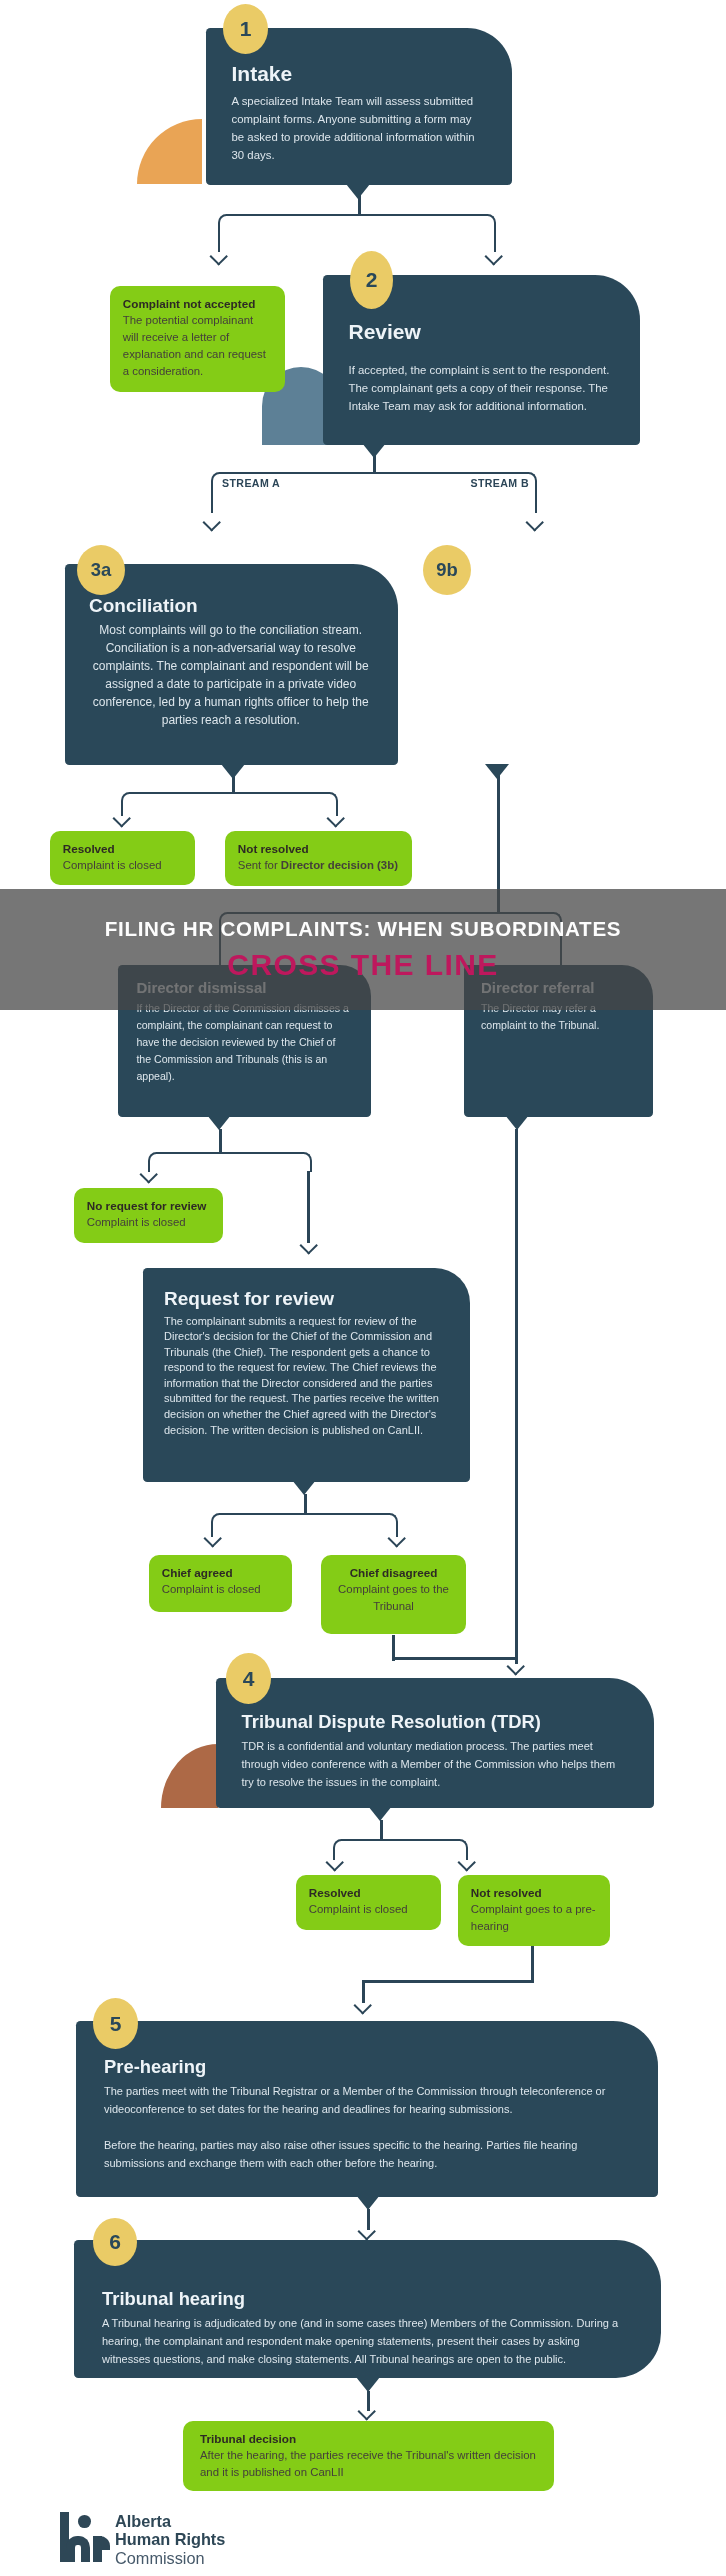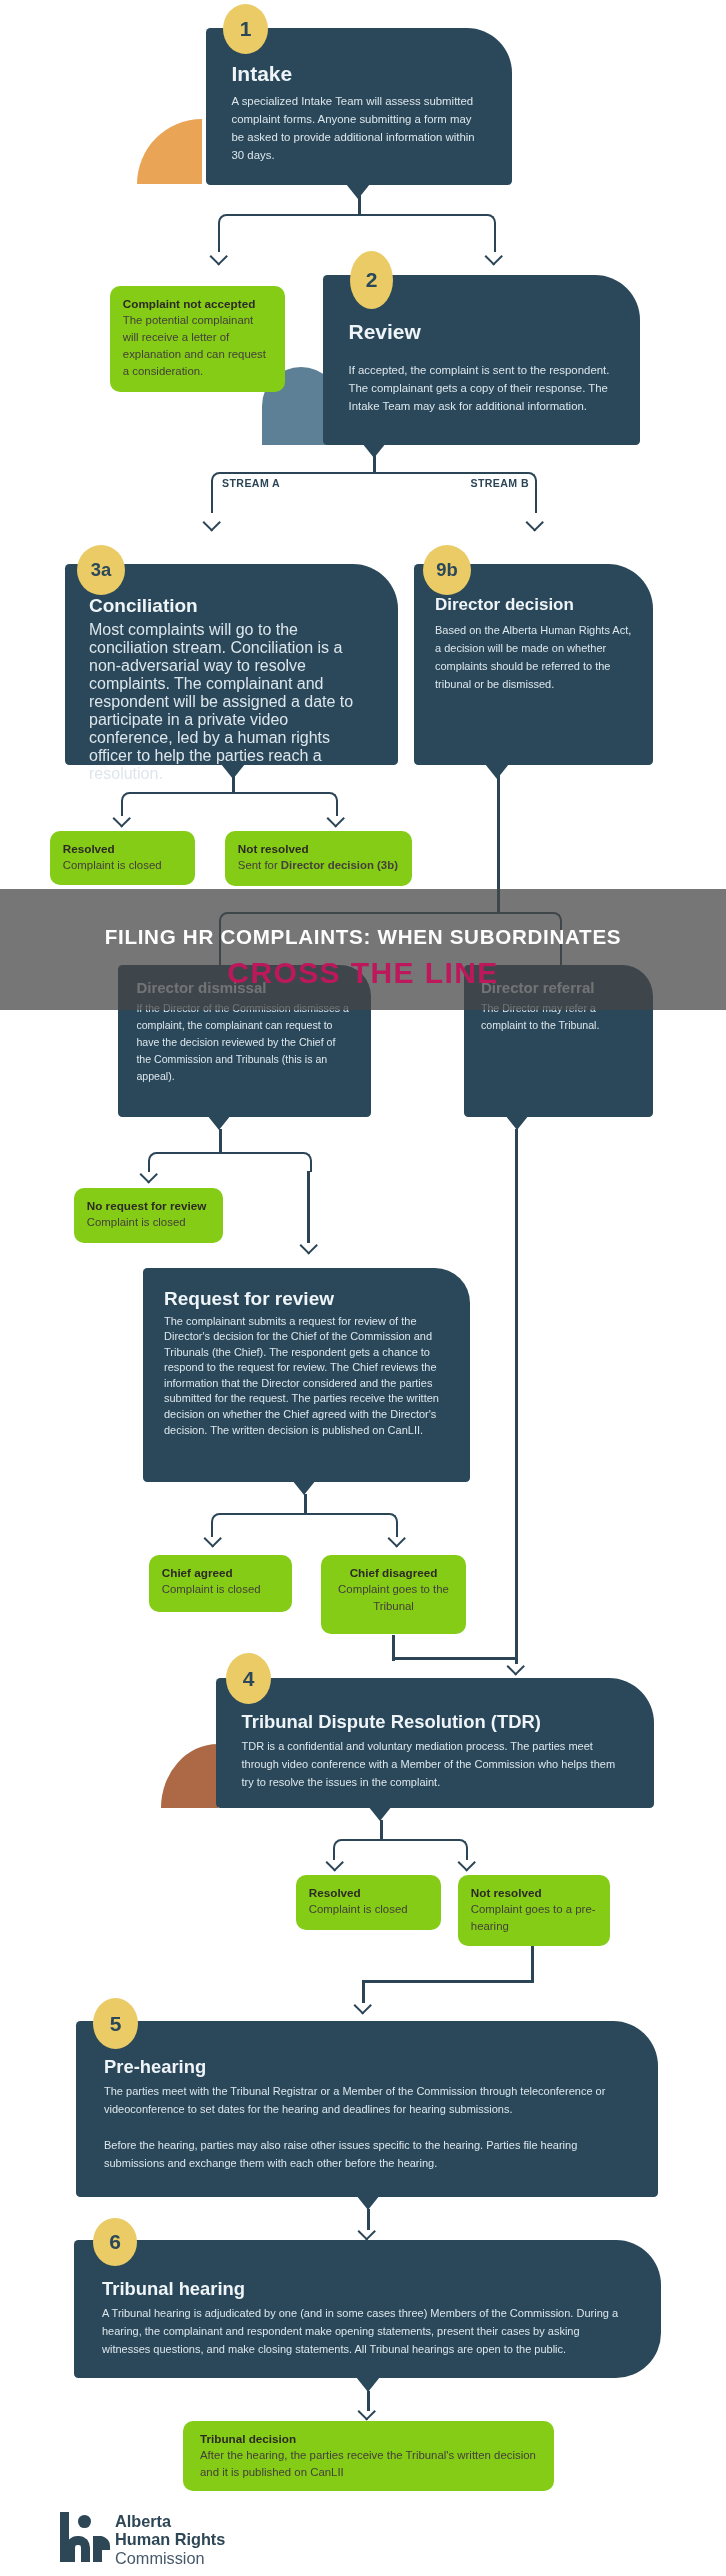--- a/index.html
+++ b/index.html
@@ -23,21 +23,21 @@
            border-left:2.8px solid #2b4557;border-right:2.8px solid #2b4557;
            border-radius:8.5px 8.5px 0 0;}
   .arrowhead{position:absolute;z-index:1;width:11.4px;height:11.4px;
              border-right:2.8px solid #2b4557;border-bottom:2.8px solid #2b4557;
              transform:rotate(45deg);}
   .pointer{position:absolute;z-index:2;width:0;height:0;
            border-left:12.8px solid transparent;border-right:12.8px solid transparent;
            border-top:15.6px solid #2a4859;}
   
   #banner{position:absolute;left:0;top:889px;width:726px;height:121px;z-index:10;
-          background:rgba(70,70,70,0.74);text-align:center;box-sizing:border-box;padding-top:36px;}
+          background:rgba(70,70,70,0.74);text-align:center;box-sizing:border-box;padding-top:28px;}
   #banner .line1{color:#fdfdfd;font-weight:bold;font-size:20.6px;letter-spacing:0.7px;}
   #banner .line2{color:#be185d;font-weight:bold;font-size:30px;letter-spacing:1.4px;margin-top:7px;}
   
   .stream-label{position:absolute;z-index:1;font-weight:bold;font-size:10.6px;color:#2b4557;letter-spacing:0.4px;}
   
   #logo{position:absolute;left:60px;top:2511px;z-index:2;}
   .logo-part{position:absolute;background:#2e4756;}
   .logo-arch{position:absolute;box-sizing:border-box;border:9.2px solid #2e4756;border-bottom:none;
              border-radius:11.4px 11.4px 0 0;background:transparent;}
   .logo-text{position:absolute;color:#2e4756;white-space:nowrap;}
@@ -81,31 +81,27 @@
 
   <div class="vline" style="left:373px;top:443px;height:30px;"></div>
   <div class="bracket" style="left:211px;top:472px;width:326px;height:41px;"></div>
   <div class="arrowhead" style="left:205px;top:516px;"></div>
   <div class="arrowhead" style="left:528px;top:516px;"></div>
   <div class="stream-label" style="left:222px;top:477px;">STREAM A</div>
   <div class="stream-label" style="left:433px;top:477px;width:96px;text-align:right;">STREAM B</div>
 
   <div class="dark-box" style="left:65px;top:564px;width:333px;height:201px;border-radius:4.3px 45px 4.3px 4.3px;padding:31px 25.5px 0 24px;">
     <div class="bx-title" style="font-size:19px;margin-bottom:4.3px;">Conciliation</div>
-    <div class="bx-body" style="font-size:16px;line-height:18px;">Most complaints will go to the conciliation stream. Conciliation is a non-adversarial way to resolve complaints. The complainant and respondent will be assigned a date to participate in a private video conference, led by a human rights officer to help the parties reach a resolution.</div>
+    <div class="bx-body" style="font-size:12px;line-height:18px;text-align:center;">Most complaints will go to the conciliation stream. Conciliation is a non-adversarial way to resolve complaints. The complainant and respondent will be assigned a date to participate in a private video conference, led by a human rights officer to help the parties reach a resolution.</div>
   </div>
   <div class="num-circle" style="left:77px;top:545px;width:48px;height:50px;font-size:18.4px;">
     <span>3a</span>
   </div>
   <div class="pointer" style="left:221px;top:764px;"></div>
 
-  <div class="dark-box" style="left:414px;top:564px;width:239px;height:201px;border-radius:4.3px 45px 4.3px 4.3px;padding:31px 21px 0 21px;">
-    <div class="bx-title" style="font-size:17px;margin-bottom:5.7px;">Director decision</div>
-    <div class="bx-body" style="font-size:11px;line-height:18px;">Based on the Alberta Human Rights Act, a decision will be made on whether complaints should be referred to the tribunal or be dismissed.</div>
-  </div>
   <div class="num-circle" style="left:423px;top:545px;width:48px;height:50px;font-size:18.4px;">
     <span>9b</span>
   </div>
   <div class="pointer" style="left:485px;top:764px;"></div>
 
   <div class="vline" style="left:232px;top:764px;height:29px;"></div>
   <div class="bracket" style="left:121px;top:792px;width:217px;height:24px;"></div>
   <div class="arrowhead" style="left:115px;top:812px;"></div>
   <div class="arrowhead" style="left:329px;top:812px;"></div>
 
@@ -208,21 +204,21 @@
     <div class="bx-body" style="font-size:11px;line-height:18px;margin-top:18px;">Before the hearing, parties may also raise other issues specific to the hearing. Parties file hearing submissions and exchange them with each other before the hearing.</div>
   </div>
   <div class="num-circle" style="left:93px;top:1998px;width:45px;height:51px;">
     <span>5</span>
   </div>
   <div class="pointer" style="left:356px;top:2195px;"></div>
 
   <div class="vline" style="left:367px;top:2209px;height:21px;"></div>
   <div class="arrowhead" style="left:360px;top:2225px;"></div>
 
-  <div class="dark-box" style="left:74px;top:2240px;width:587px;height:138px;border-radius:4.3px 45px 45px 4.3px;padding:38px 31px 0 28px;">
+  <div class="dark-box" style="left:74px;top:2240px;width:587px;height:138px;border-radius:4.3px 45px 45px 4.3px;padding:48px 31px 0 28px;">
     <div class="bx-title" style="font-size:18.4px;margin-bottom:4.3px;">Tribunal hearing</div>
     <div class="bx-body" style="font-size:11px;line-height:18px;">A Tribunal hearing is adjudicated by one (and in some cases three) Members of the Commission. During a hearing, the complainant and respondent make opening statements, present their cases by asking witnesses questions, and make closing statements. All Tribunal hearings are open to the public.</div>
   </div>
   <div class="num-circle" style="left:93px;top:2218px;width:44px;height:48px;">
     <span>6</span>
   </div>
   <div class="pointer" style="left:356px;top:2377px;"></div>
 
   <div class="vline" style="left:367px;top:2391px;height:20px;"></div>
   <div class="arrowhead" style="left:360px;top:2405px;"></div>

